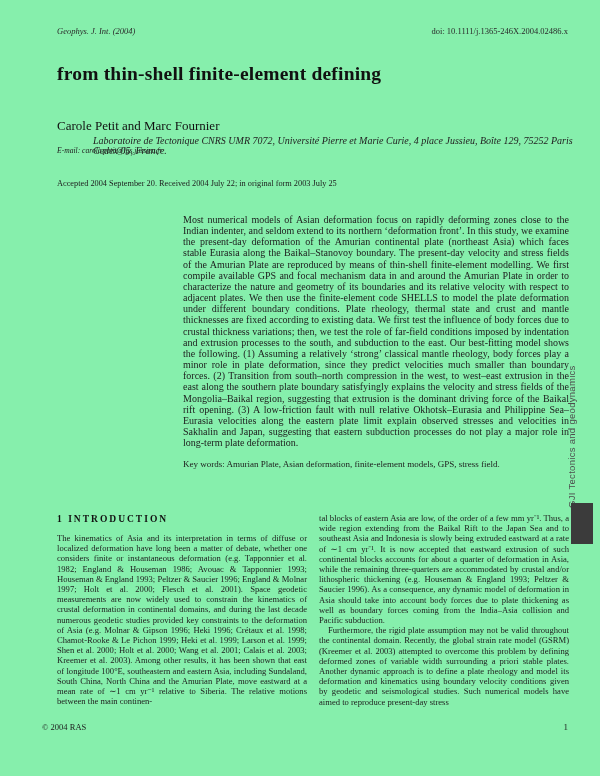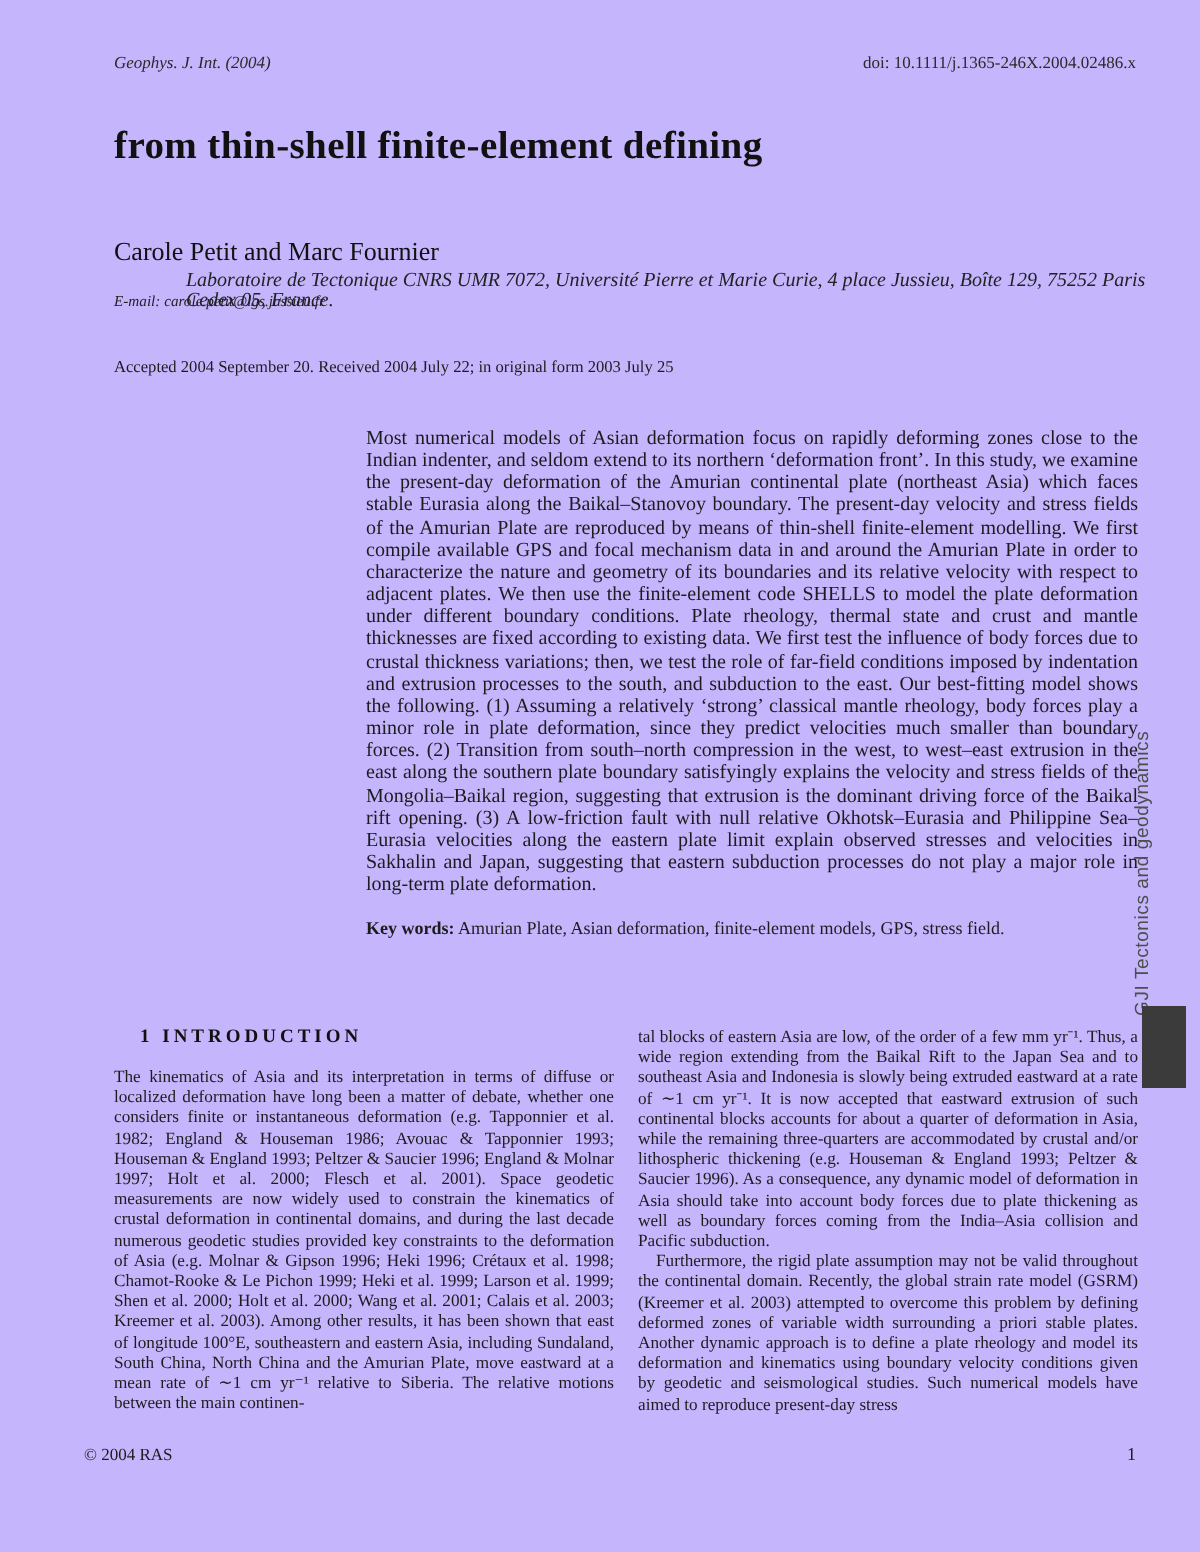--- a/index.html
+++ b/index.html
@@ -1,20 +1,20 @@
 <!DOCTYPE html>
 <html><head>
 <meta charset="utf-8">
 <style>
   * { margin: 0; padding: 0; box-sizing: border-box; }
   html, body { background: #e8e8e8; }
   .page {
     position: relative;
     width: 600px; height: 776px;
-    background: #c4b5fd;
+    background: #86efac;
     font-family: "Liberation Serif", serif;
     color: #1c1c1c;
     overflow: hidden;
     margin: 0 auto;
   }
   .hdr-left {
     position: absolute; top: 26px; left: 57px;
     font-style: italic; font-size: 8.5px; color: #2a2a2a;
   }
   .hdr-right {
@@ -50,29 +50,29 @@
   }
   .summary-body {
     margin-top: 4px;
     font-size: 10px; line-height: 11.15px;
     text-align: justify; color: #1c1c1c;
   }
   .keywords {
     margin-top: 11px;
     font-size: 9px; line-height: 11.15px; color: #1c1c1c;
   }
-  .keywords .kw-label { font-weight: bold; text-align: right; }
+  .keywords .kw-label { font-weight: normal; text-align: right; }
   .intro {
     position: absolute; top: 512px; left: 57px; width: 512px;
     display: flex; gap: 12px;
   }
   .col { width: 250px; }
   .intro-heading {
     font-size: 9.5px; font-weight: bold; letter-spacing: 2px; color: #111;
-    margin-bottom: 9px; margin-top: 2px; margin-left: 13px;
+    margin-bottom: 9px; margin-top: 2px;
   }
   .body-text {
     font-size: 8.6px; line-height: 10.2px;
     text-align: justify; color: #1c1c1c;
   }
   .body-text.indent { text-indent: 9px; }
   .col2 { padding-top: 1px; }
   .sidebar-label {
     position: absolute; left: 566px; top: 338px; height: 170px;
     writing-mode: vertical-rl; transform: rotate(180deg);

